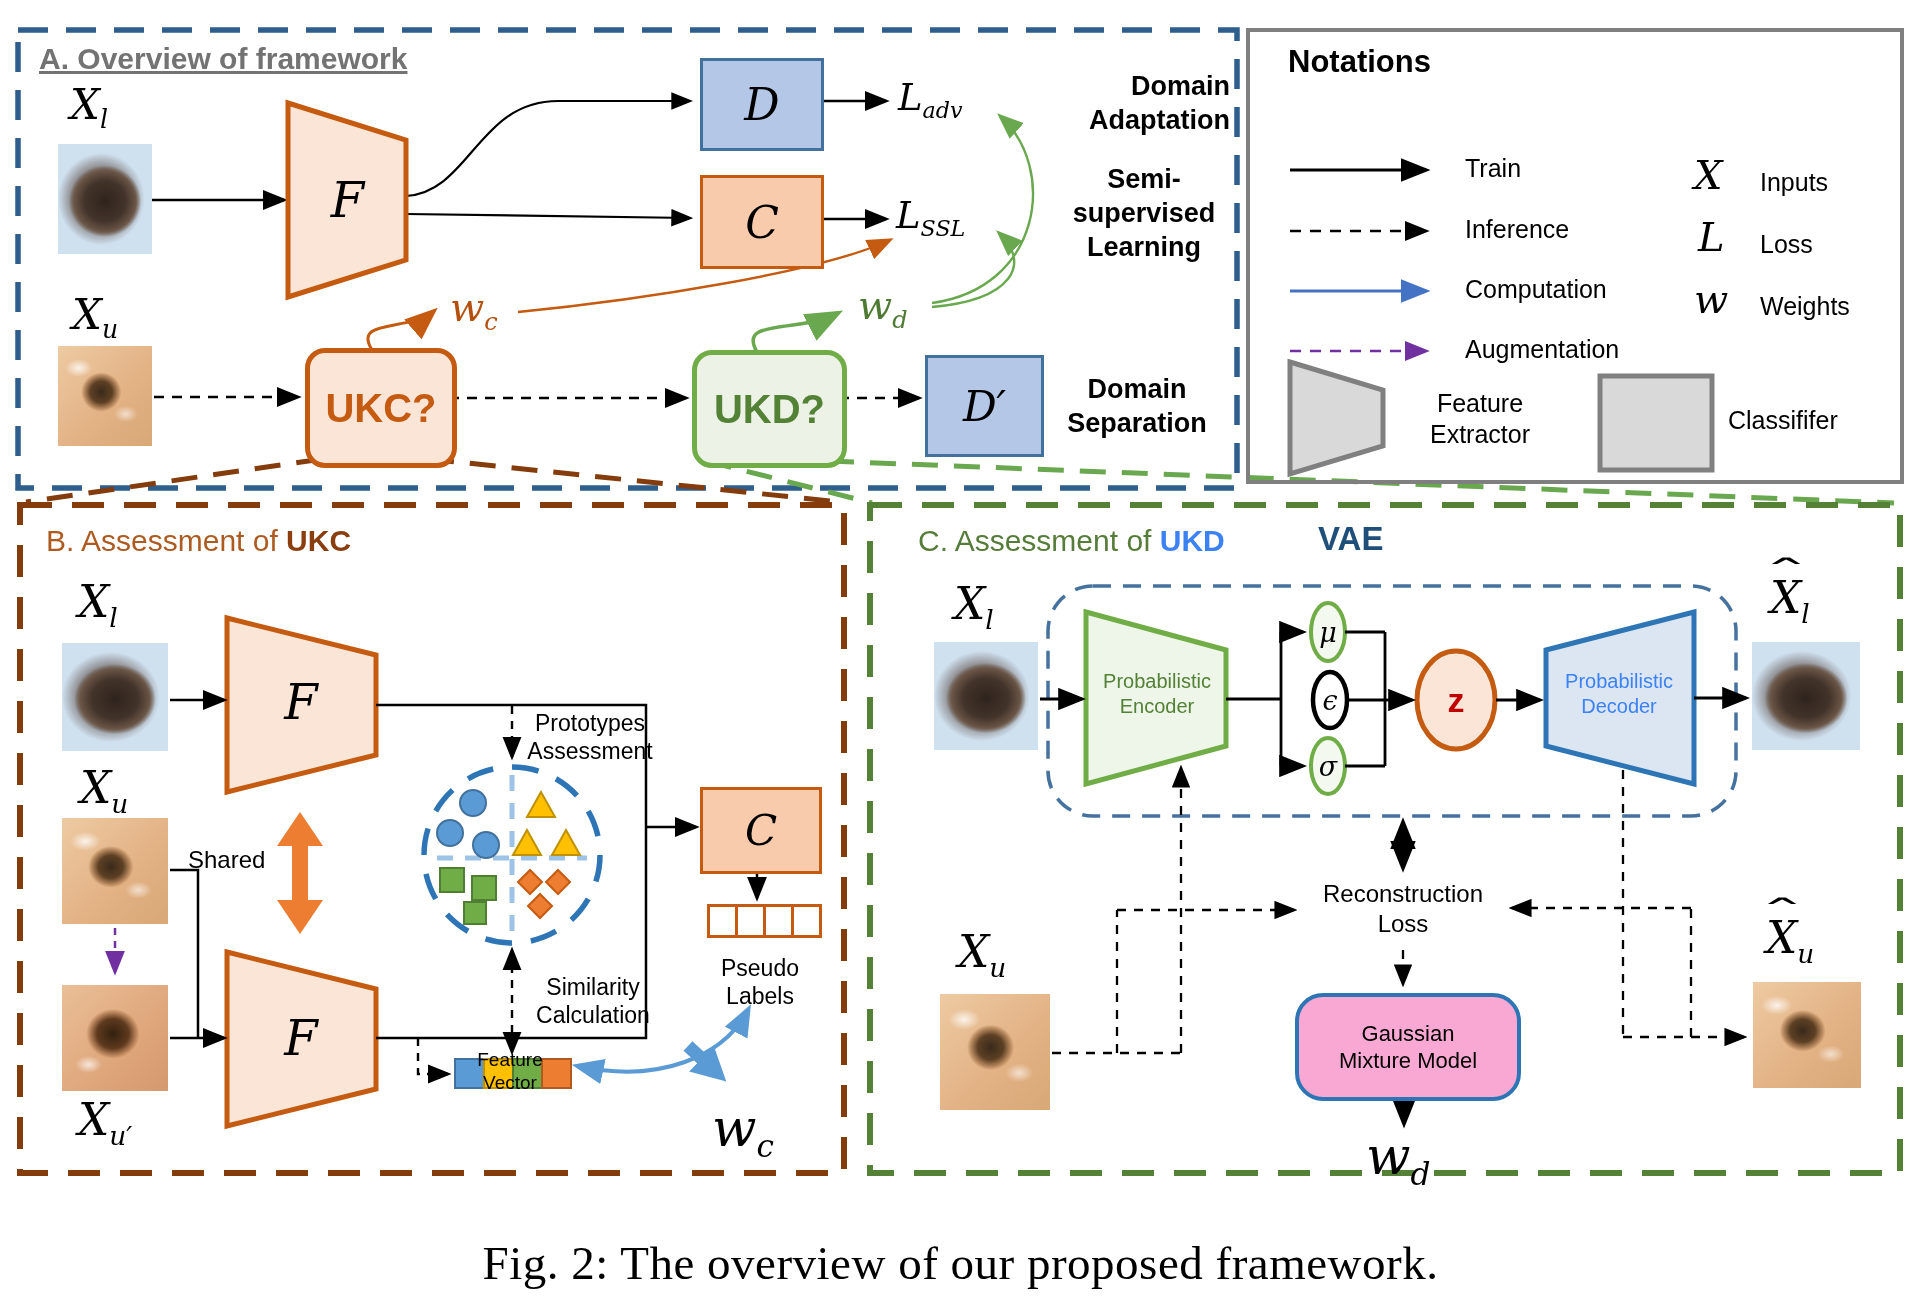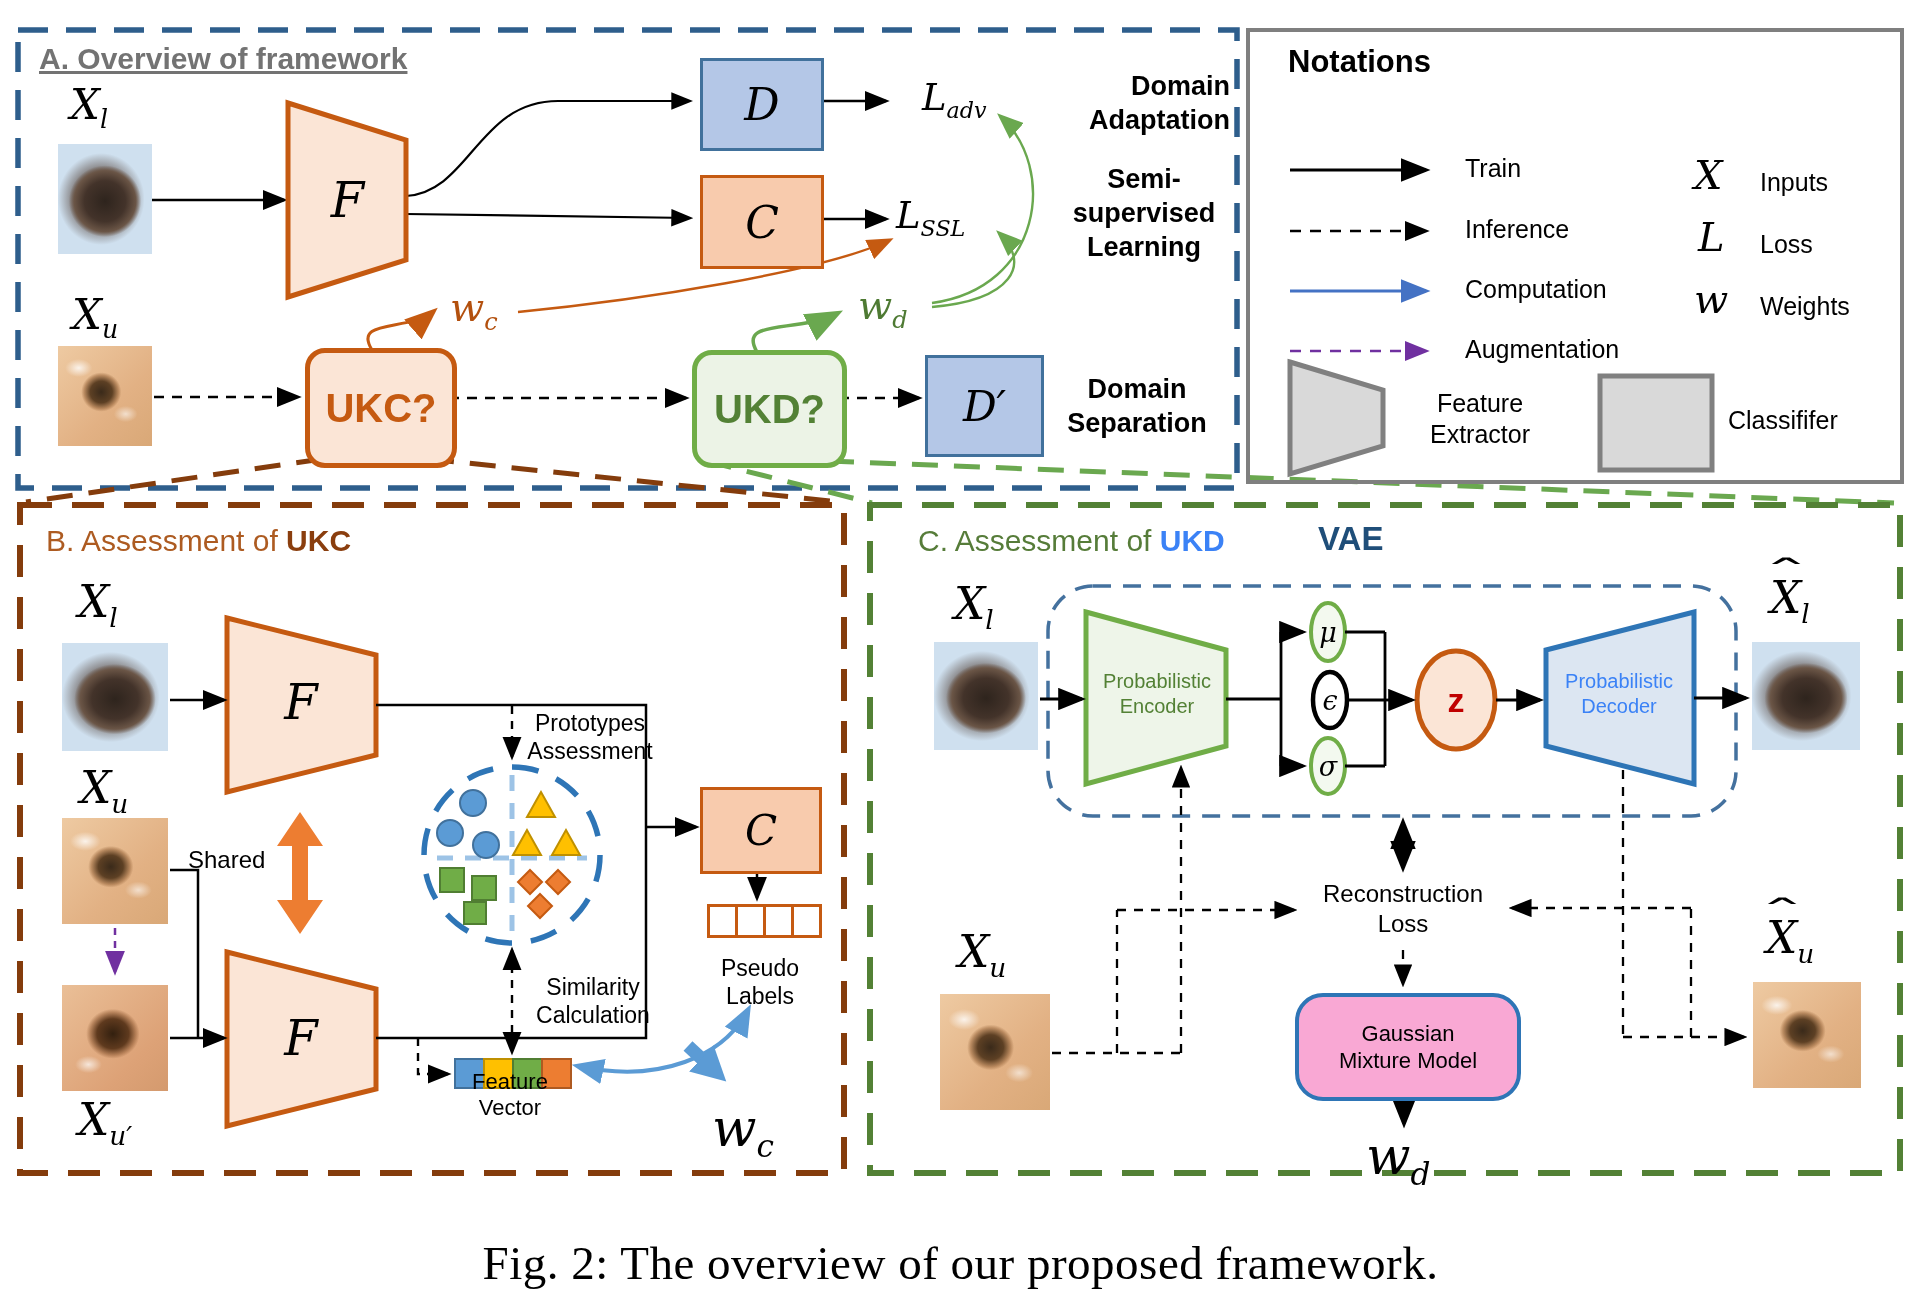--- a/index.html
+++ b/index.html
@@ -224,21 +224,21 @@
 
 <div class="abs math" style="left:72px;top:290px;font-size:42px;">
   <span>X</span><sub>u</sub></div>
 <div class="abs img-skin" style="left:58px;top:346px;width:94px;height:100px;"></div>
 
 <div class="abs cc math" style="left:300px;top:172px;width:95px;height:56px;font-size:48px;">F</div>
 
 <div class="abs cc bluebox math" style="left:700px;top:58px;width:118px;height:87px;font-size:44px;">D</div>
 <div class="abs cc orangebox math" style="left:700px;top:175px;width:118px;height:88px;font-size:44px;">C</div>
 
-<div class="abs math" style="left:922px;top:76px;font-size:37px;">
+<div class="abs math" style="left:898px;top:76px;font-size:37px;">
   <span>L</span><sub>adv</sub></div>
 <div class="abs math" style="left:896px;top:194px;font-size:37px;">
   <span>L</span><sub>SSL</sub></div>
 
 <div class="abs math" style="left:450px;top:284px;font-size:40px;color:#B3500E;">
   <span>w</span><sub>c</sub></div>
 <div class="abs math" style="left:858px;top:282px;font-size:40px;color:#4E7A33;">
   <span>w</span><sub>d</sub></div>
 
 <div class="abs cc ukcbox" style="left:305px;top:348px;width:142px;height:110px;">UKC?</div>
@@ -298,21 +298,21 @@
   <div class="pseudo-cell"></div>
 </div>
 <div class="abs cc" style="left:706px;top:954px;width:108px;height:58px;font-size:23px;line-height:1.2;">Pseudo Labels</div>
 
 <div class="abs fv-strip" style="left:456px;top:1058px;">
   <div class="fv-cell fv1"></div>
   <div class="fv-cell fv2"></div>
   <div class="fv-cell fv3"></div>
   <div class="fv-cell fv4"></div>
 </div>
-<div class="abs cc" style="left:448px;top:1068px;width:124px;height:54px;font-size:22px;line-height:1.2;">Feature Vector</div>
+<div class="abs cc" style="left:448px;top:1045px;width:124px;height:54px;font-size:19px;line-height:1.2;">Feature Vector</div>
 
 <div class="abs math" style="left:712px;top:1098px;font-size:52px;">
   <span>w</span><sub>c</sub></div>
 
 <div class="abs" style="left:918px;top:524px;font-size:30px;">
   <span style="color:#567C39;">C. Assessment of </span><span style="color:#3b82f6;font-weight:bold;">UKD</span>
 </div>
 <div class="abs" style="left:1318px;top:520px;font-size:33px;font-weight:bold;color:#1F4E79;">VAE</div>
 
 <div class="abs math" style="left:954px;top:578px;font-size:44px;">

